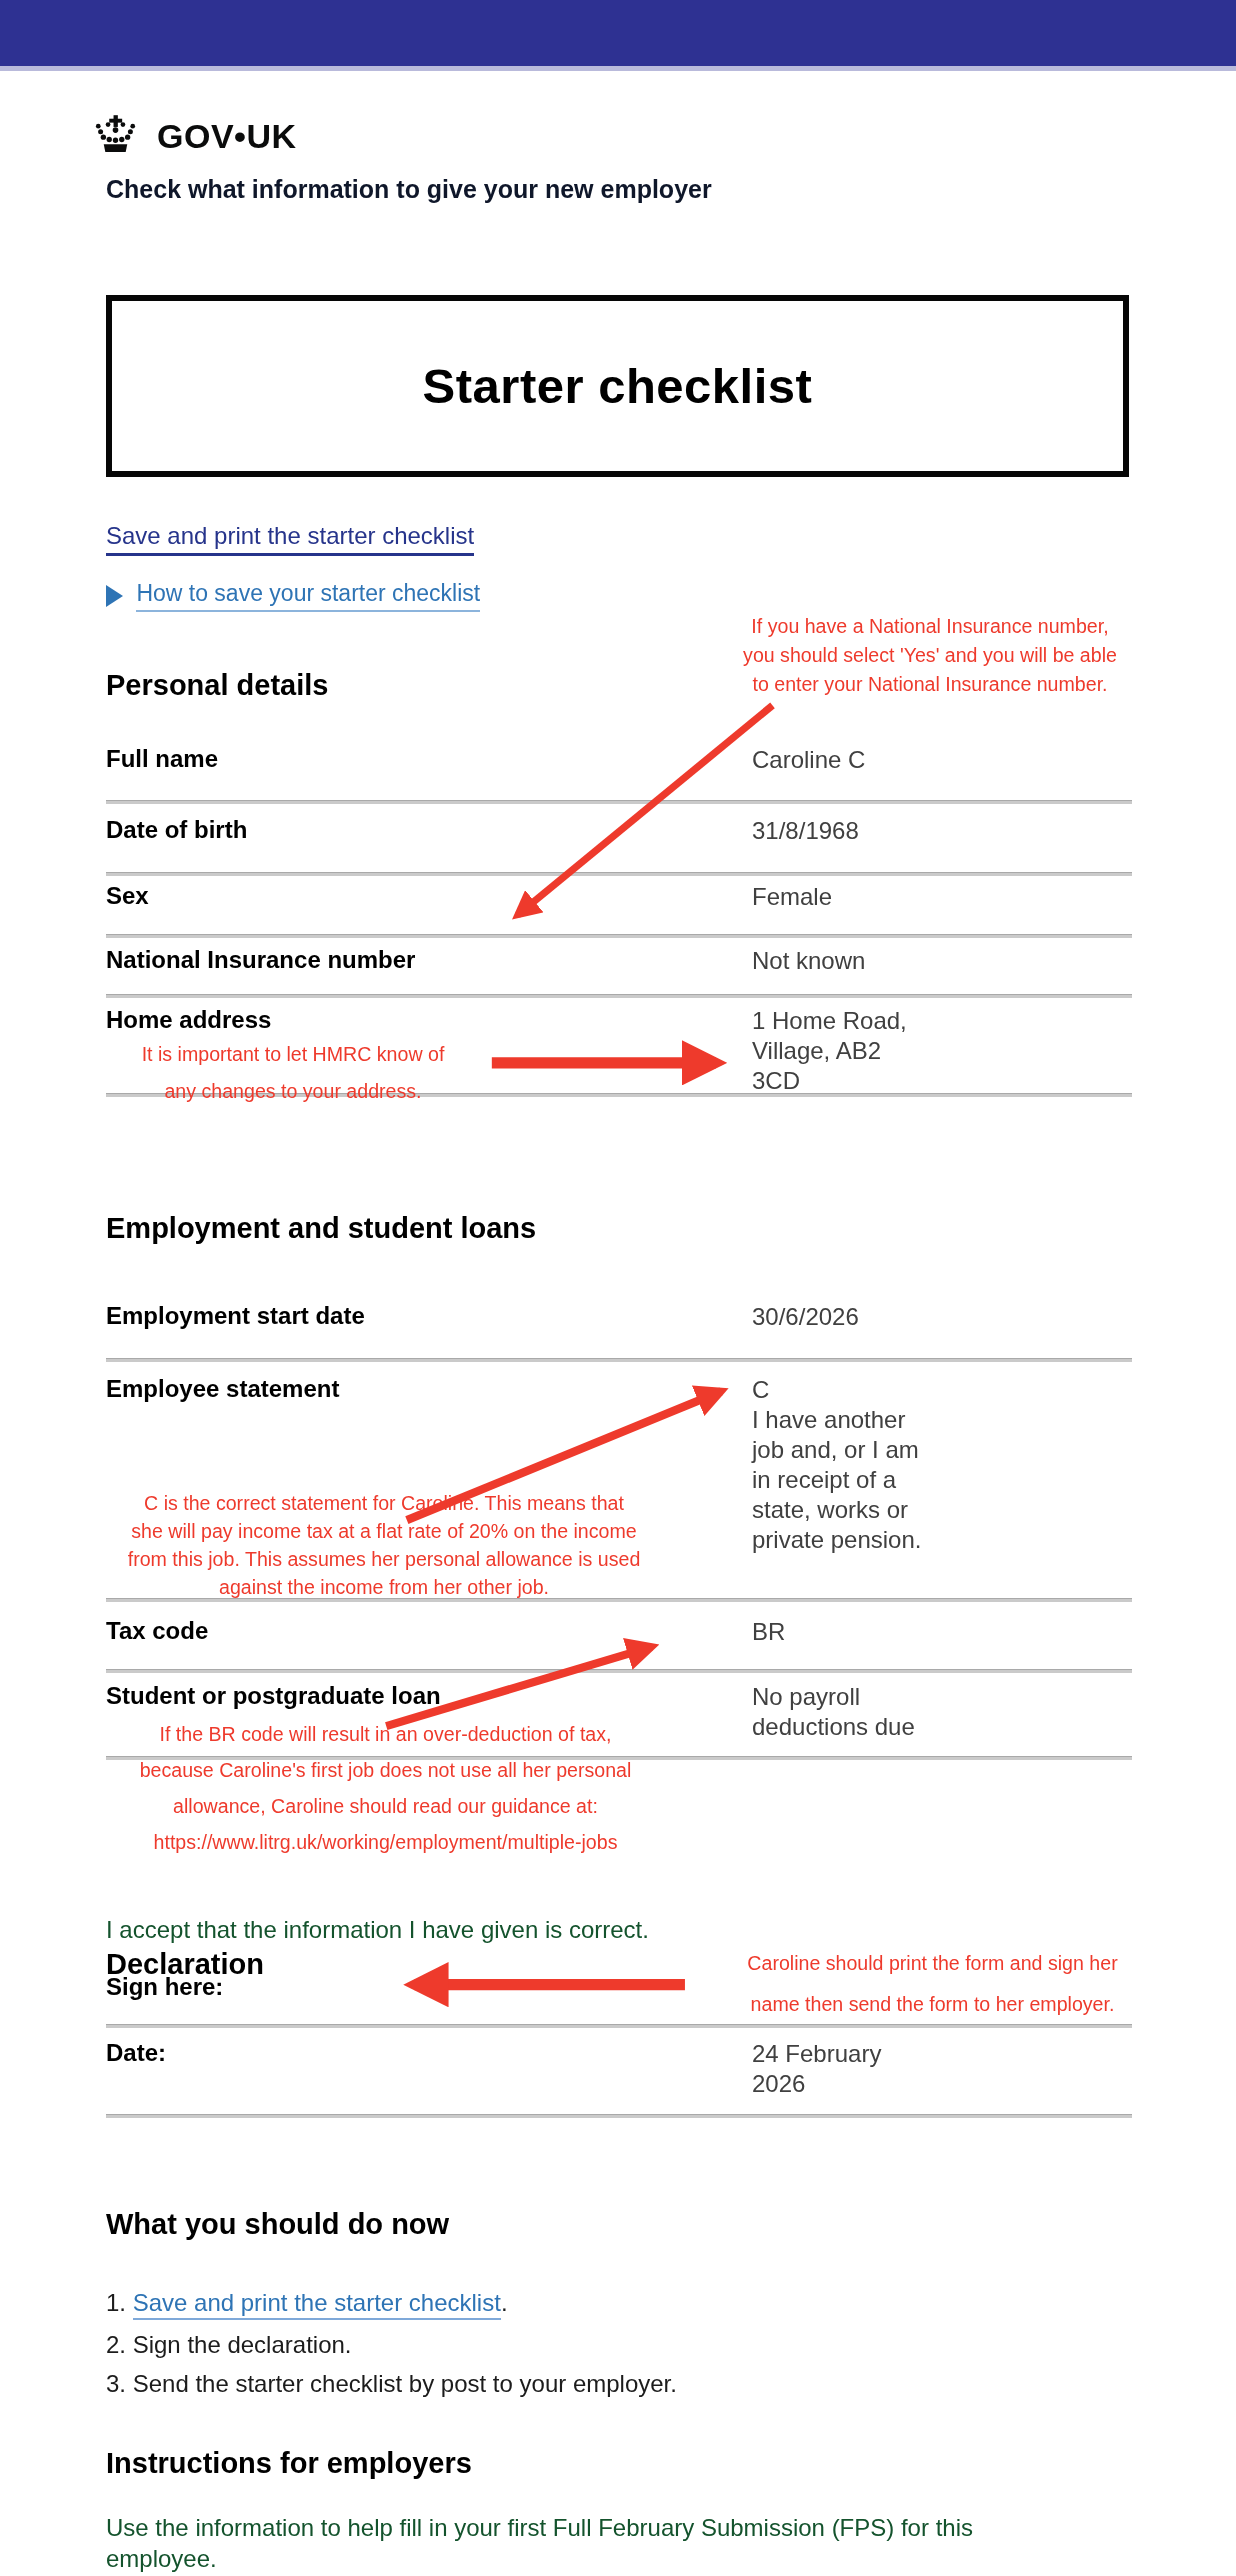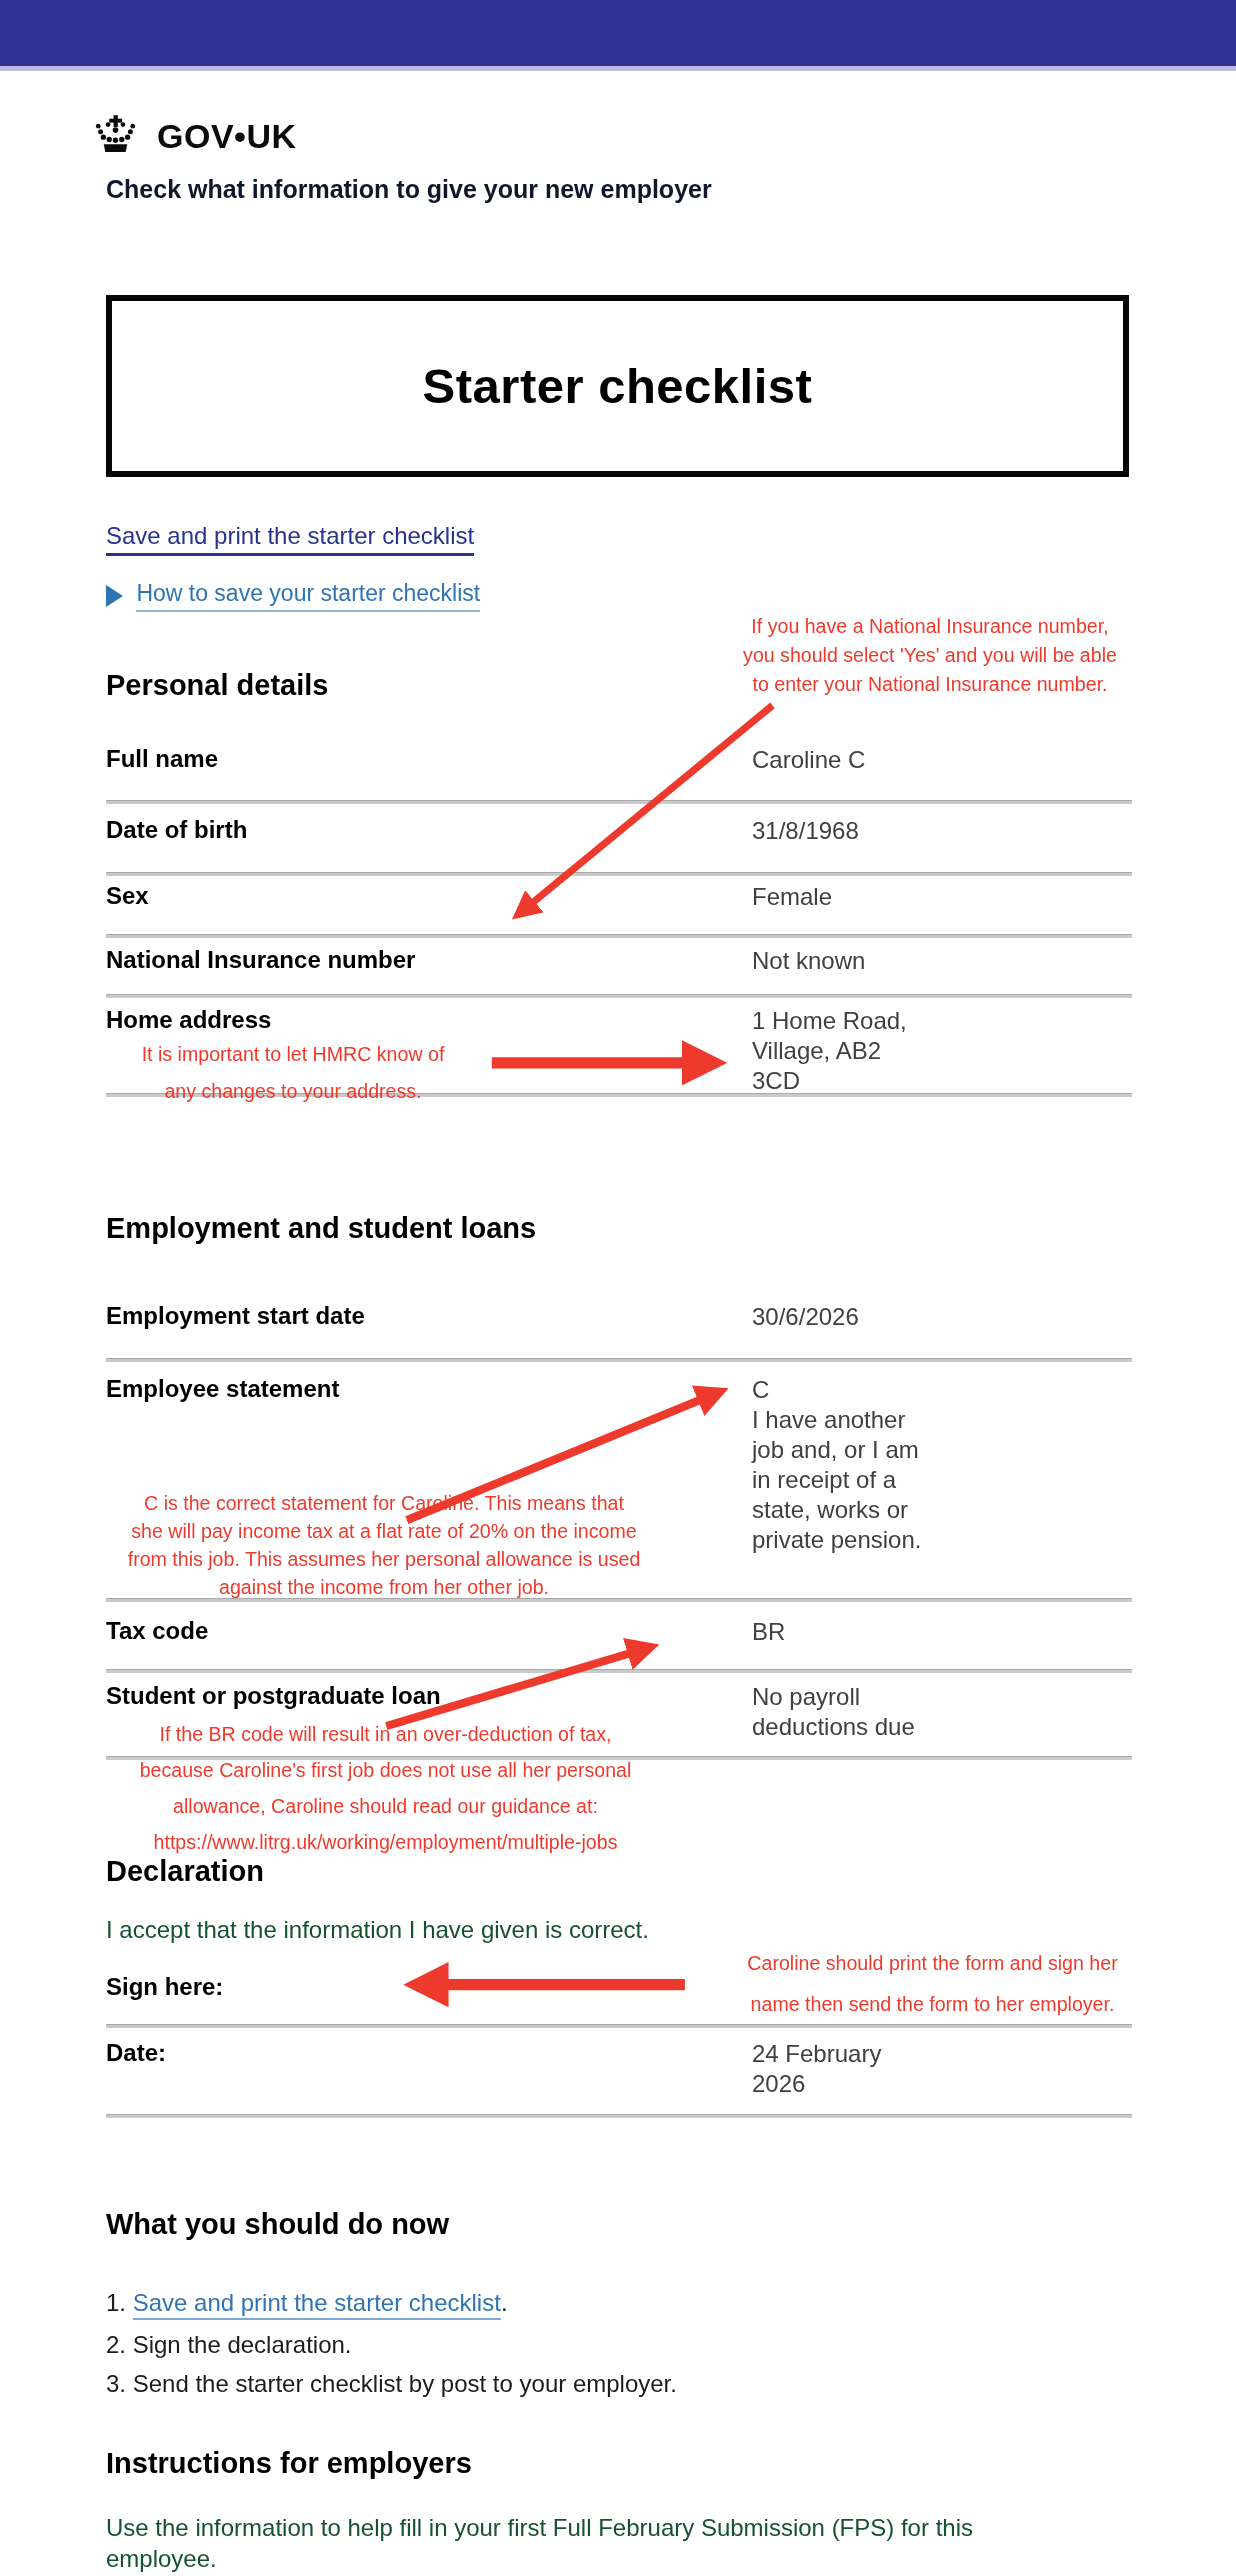--- a/index.html
+++ b/index.html
@@ -145,21 +145,21 @@
 
   <div class="row-label" style="top:1682px;">Student or postgraduate loan</div>
   <div class="row-value" style="top:1682px;">No payroll
 deductions due</div>
   <div class="annot annot-tax">If the BR code will result in an over-deduction of tax,
 because Caroline's first job does not use all her personal
 allowance, Caroline should read our guidance at:
 https://www.litrg.uk/working/employment/multiple-jobs</div>
   <div class="sep" style="top:1756px;"></div>
 
-  <div class="h2" style="top:1855px;">Declaration</div>
+  <div class="h2" style="top:1948px;">Declaration</div>
   <div class="body-text" style="top:1914px;">I accept that the information I have given is correct.</div>
 
   <div class="row-label" style="top:1973px;">Sign here:</div>
   <div class="annot annot-sign">Caroline should print the form and sign her
 name then send the form to her employer.</div>
   <div class="sep" style="top:2024px;"></div>
 
   <div class="row-label" style="top:2039px;">Date:</div>
   <div class="row-value" style="top:2039px;">24 February
 2026</div>

